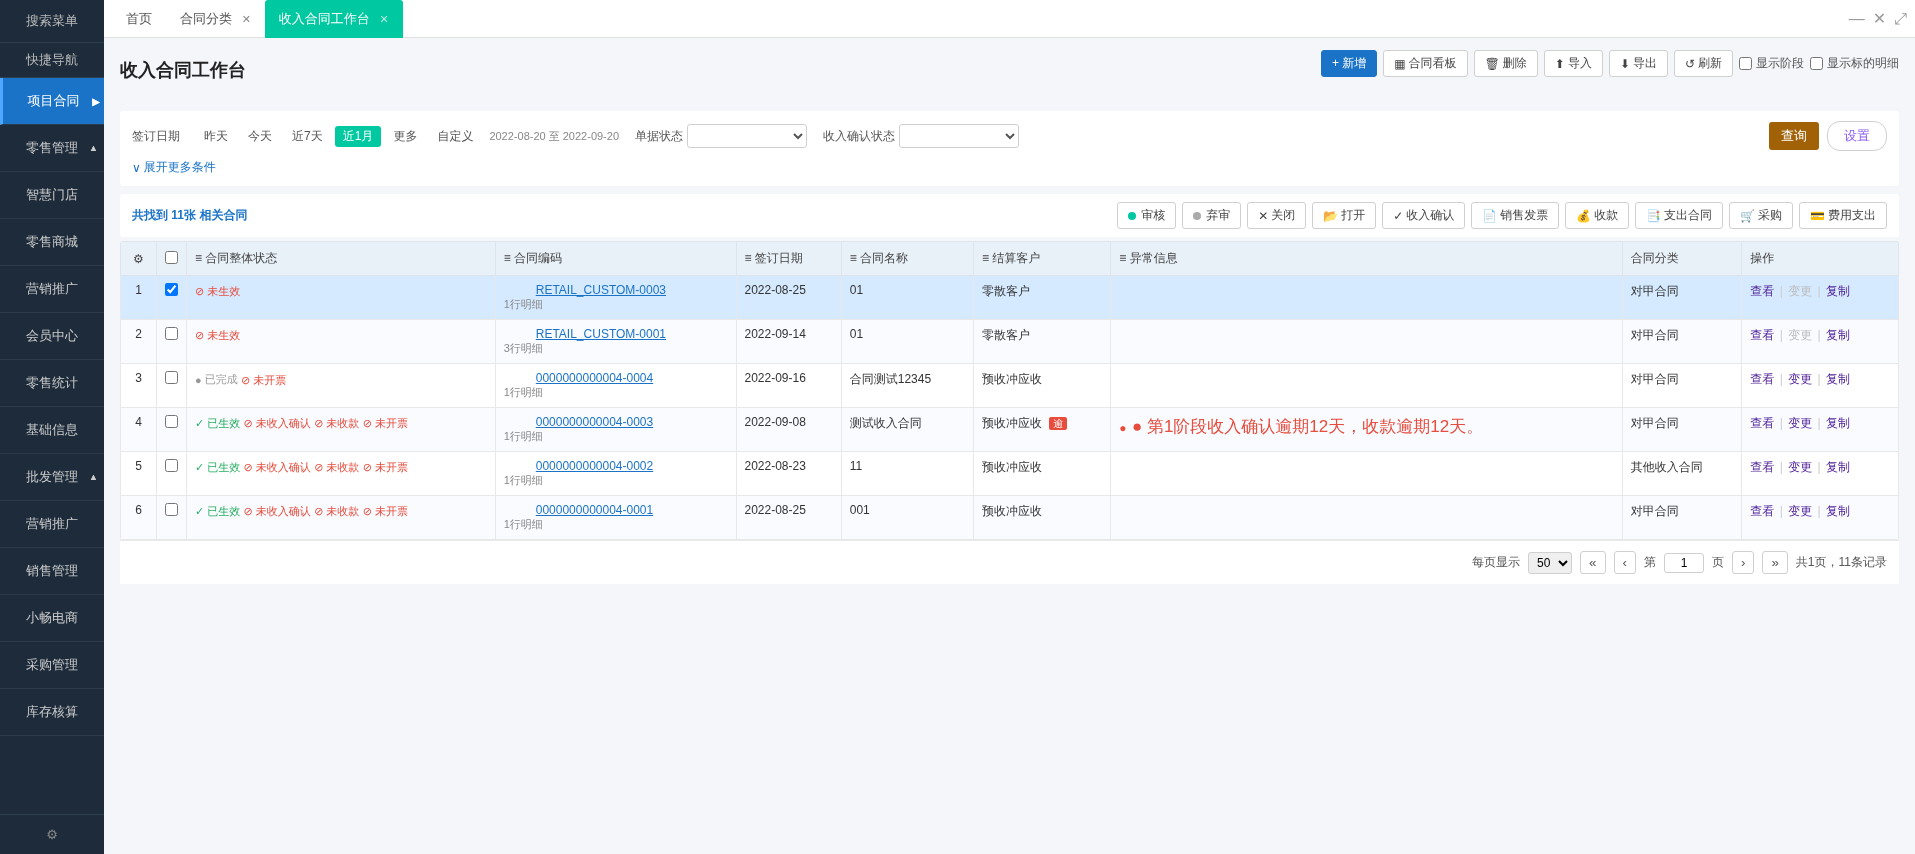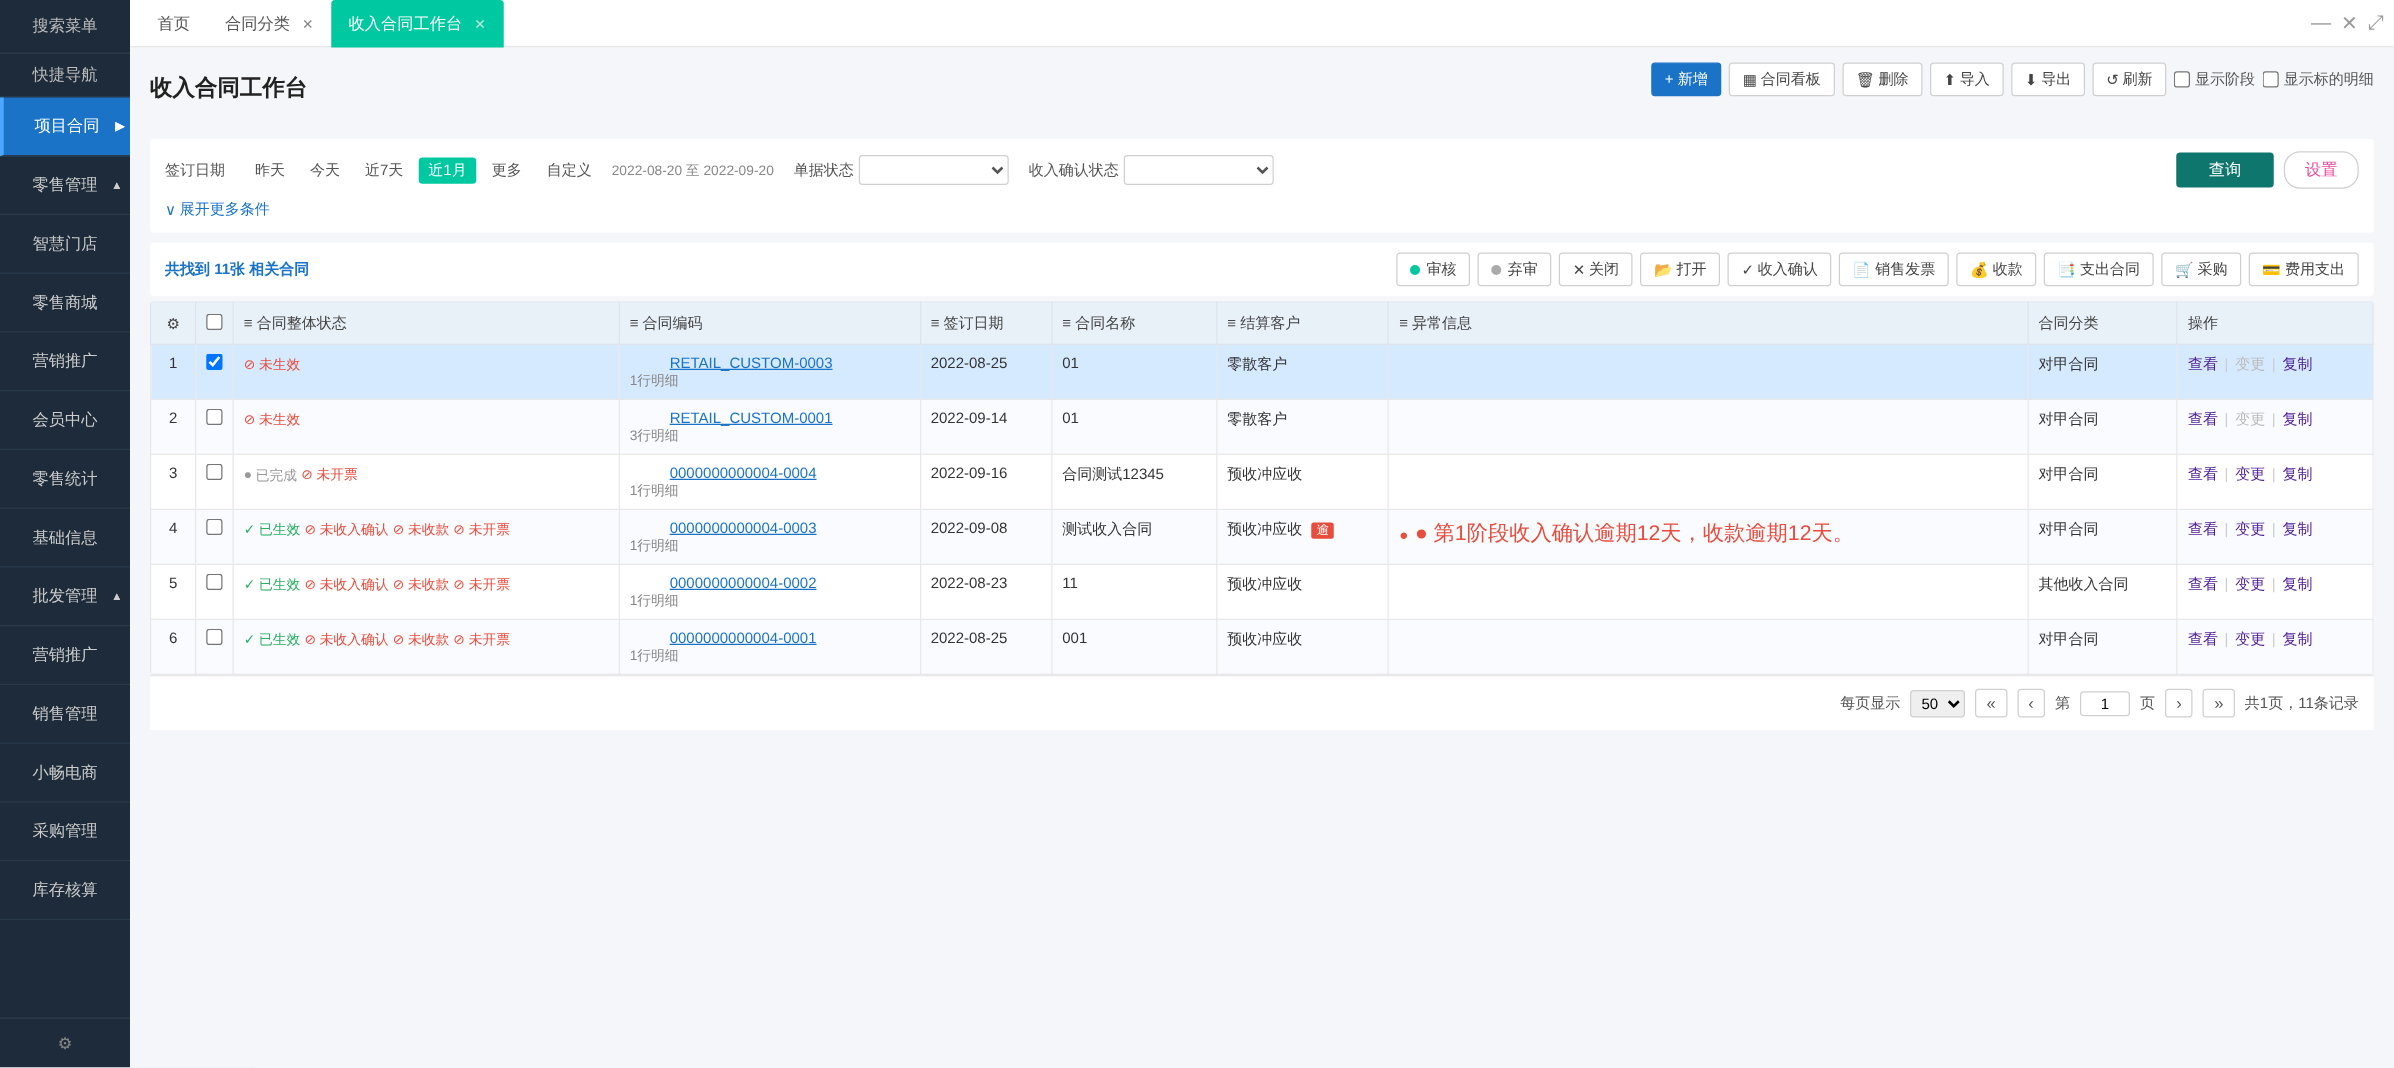--- a/index.html
+++ b/index.html
@@ -48,22 +48,22 @@
     .filter-bar { background: #fff; padding: 10px 12px; margin-bottom: 8px; border-radius: 3px; }
     .filter-row { display: flex; align-items: center; gap: 16px; flex-wrap: wrap; }
     .filter-label { font-size: 12px; color: #555; }
     .date-filter { display: flex; align-items: center; gap: 4px; }
     .date-btn { padding: 2px 8px; border: none; background: none; cursor: pointer; font-size: 12px; color: #555; }
     .date-btn.active { background: #00c8a0; color: #fff; border-radius: 3px; padding: 2px 8px; }
     .date-range { font-size: 11px; color: #888; margin-left: 4px; }
     .filter-select { display: flex; align-items: center; gap: 4px; }
     .filter-select select { border: 1px solid #d0d0d0; border-radius: 3px; padding: 3px 20px 3px 6px; font-size: 12px; color: #555; background: #fff; appearance: auto; min-width: 120px; }
     .expand-btn { color: #1a73c7; cursor: pointer; font-size: 12px; display: flex; align-items: center; gap: 3px; }
-    .query-btn { padding: 5px 26px; background: #0f766e; color: #fff; border: none; border-radius: 3px; cursor: pointer; font-size: 13px; }
-    .set-btn { padding: 5px 16px; background: #fff; color: #ec4899; border: 1px solid #d0d0d0; border-radius: 13px; cursor: pointer; font-size: 13px; }
+    .query-btn { padding: 5px 12px; background: #a16207; color: #fff; border: none; border-radius: 3px; cursor: pointer; font-size: 13px; }
+    .set-btn { padding: 5px 16px; background: #fff; color: #8b5cf6; border: 1px solid #d0d0d0; border-radius: 13px; cursor: pointer; font-size: 13px; }
 
     
     .action-bar { display: flex; align-items: center; gap: 6px; background: #fff; padding: 8px 12px; margin-bottom: 4px; border-radius: 3px; }
     .total-info { font-size: 12px; color: #555; margin-right: auto; }
     .total-info span { color: #1a73c7; font-weight: bold; }
     .action-btn { display: flex; align-items: center; gap: 3px; padding: 4px 10px; border: 1px solid #d0d0d0; background: #fff; border-radius: 3px; cursor: pointer; font-size: 12px; color: #444; }
     .action-btn .dot { width: 8px; height: 8px; border-radius: 50%; display: inline-block; margin-right: 2px; }
     .dot-green { background: #00c8a0; }
     .dot-gray { background: #aaa; }
 

